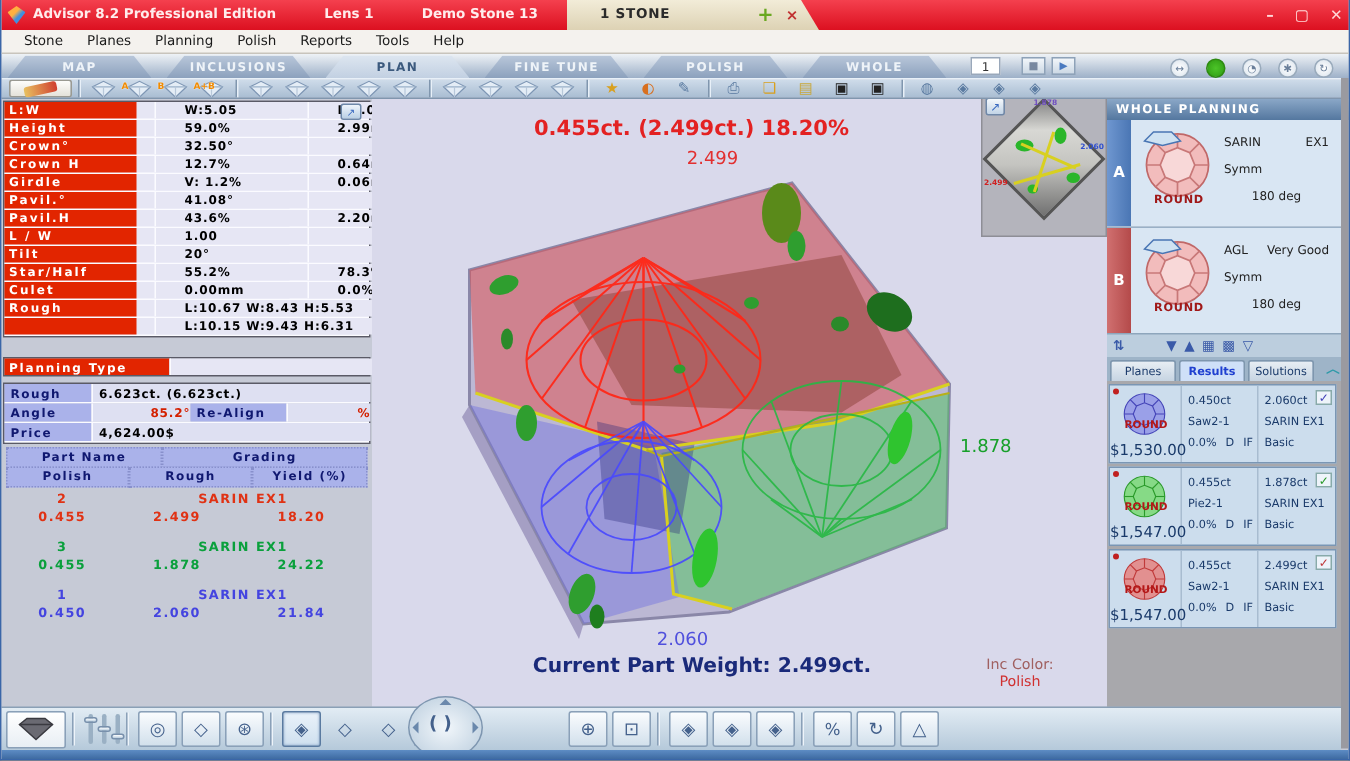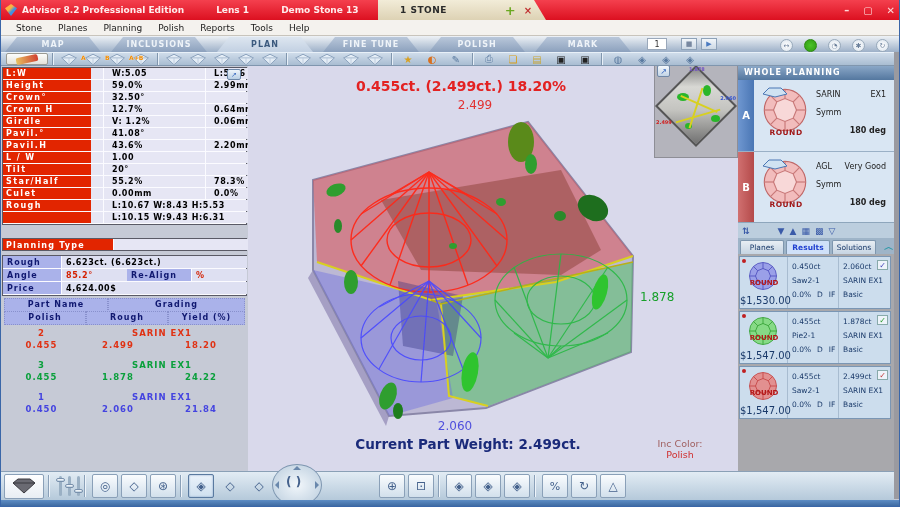--- a/index.html
+++ b/index.html
@@ -63,37 +63,37 @@
   .left-panel { position:absolute; left:0; top:0; width:247px; height:405px; background:#c6cad6; }
   .viewport { position:absolute; left:247px; top:0; width:490px; height:405px; background:#d9d9eb; overflow:hidden; }
   .right-panel { position:absolute; left:737px; top:0; width:156px; height:405px; background:#a8a8ac; }
   .right-strip { position:absolute; left:893px; top:-14px; width:7px; height:447px; background:#9a9aa0; }
   
   .meas { position:absolute; left:1px; top:1px; width:245px; border:1px solid #5a5a66; background:#e6e6f4; }
   .mrow { display:grid; grid-template-columns:88px 90px 65px; height:12px; border-bottom:1px solid #fbfbff;gap:12px; }
   .mrow.span2 { grid-template-columns:88px 155px; }
   .mlabel { background:#e22500; color:#fff; font-size:8px; font-weight:bold; letter-spacing:1.4px;
     padding-left:3px; line-height:12px; white-space:nowrap; overflow:hidden; }
-  .mval { font-size:8px; font-weight:bold; color:#000; letter-spacing:.6px; padding-left:8px; line-height:12px;
+  .mval { font-size:8px; font-weight:bold; color:#000; letter-spacing:.6px; padding-left:19px; line-height:12px;
     border-left:1px solid #fbfbff; white-space:nowrap; overflow:hidden; background:#e6e6f4; }
   .expand-btn { position:absolute; left:226px; top:3px; width:14px; height:11px; background:linear-gradient(#eef4fb,#b9cfe4);
     border:1px solid #6d87a8; border-radius:2px; color:#3a6ac0; font-size:7px; text-align:center; line-height:10px; }
   .ptype { position:absolute; left:1px; top:172px; width:245px; display:grid; grid-template-columns:110px 135px; height:13px;
     border:1px solid #5a5a66; }
   .ptype .mlabel { letter-spacing:1.2px; line-height:13px; }
   .ptype .mval { background:#e6e6f4; }
   
   .summary { position:absolute; left:1px; top:189px; width:245px; border:1px solid #5a5a66; }
   .srow { display:grid; height:13px; border-bottom:1px solid #fbfbff; }
   .srow.r1 { grid-template-columns:58px 186px; }
   .srow.r2 { grid-template-columns:58px 66px 64px 56px; }
   .scell { font-size:8px; font-weight:bold; line-height:13px; padding-left:4px; white-space:nowrap; overflow:hidden; }
   .slabel { background:#aab2ea; color:#101870; letter-spacing:1px; }
   .sval { background:#dee0f2; color:#000; border-left:1px solid #fbfbff; letter-spacing:.6px; }
-  .sval.red { color:#d42000; }
+  .sval.red { color:#d42000;text-align:right; }
   
   .ghead { position:absolute; left:3px; top:232px; width:241px; }
   .grow1 { display:grid; grid-template-columns:104px 137px; height:12px; }
   .grow2 { display:grid; grid-template-columns:82px 82px 77px; height:12px; margin-top:1px; }
   .gcell { background:#aab2ea; color:#101870; font-size:8px; font-weight:bold; letter-spacing:1px;
     text-align:center; line-height:12px; border:1px dotted #8890cc; }
   .parts { position:absolute; left:3px; top:252px; width:241px; }
   .part { margin-top:10px; }
   .pline1 { display:grid; grid-template-columns:75px 166px; }
   .pline2 { display:grid; grid-template-columns:75px 78px 88px; margin-top:2px; }
@@ -133,21 +133,21 @@
   .wp-row.a .wp-stripe { background:linear-gradient(90deg,#6f97d0,#4a76b4); }
   .wp-row.b .wp-stripe { background:linear-gradient(90deg,#d07070,#b44a4a); }
   .wp-gem { position:relative; width:52px; margin-left:6px; }
   .wp-gem svg { position:absolute; left:2px; top:7px; }
   .wp-round { position:absolute; left:0px; top:48px; width:52px; text-align:center;
     color:#a01818; font-size:7.5px; font-weight:bold; letter-spacing:.5px; }
   .wp-tri { position:absolute; left:4px; top:58px; width:26px; height:11px; }
   .wp-text { flex:1; padding:10px 4px 0 4px; font-size:8px; color:#222; }
   .wp-lab { display:flex; justify-content:space-between; padding-right:4px; }
   .wp-symm { margin-top:9px; }
-  .wp-deg { margin-top:9px; text-align:right; padding-right:4px;font-weight:bold; }
+  .wp-deg { margin-top:9px; text-align:center; padding-right:4px; }
   .rp-tools { position:absolute; left:0; top:156px; width:156px; height:16px; background:#bccede;
     border-top:1px solid #8ea6bc; display:flex; align-items:center; color:#3a5aa8; }
   .rp-tool { font-size:9px; font-weight:bold; margin-right:5px; }
   .rp-tool.first { margin:0 28px 0 4px; }
   .rp-tabs { position:absolute; left:0; top:172px; width:156px; height:16px; background:#9eb4c8; display:flex; align-items:flex-end; }
   .rp-tab { width:46px; height:14px; margin-left:2px; background:linear-gradient(#e8eef4,#c6d4e2); border:1px solid #7e96ae; border-bottom:none;
     font-size:7.5px; color:#1a3a6a; text-align:center; line-height:13px; border-radius:2px 2px 0 0; }
   .rp-tab.active { background:#cfe0f8; color:#2040d0; font-weight:bold; }
   .rp-collapse { margin-left:8px; color:#2e9aa8; font-size:10px; font-weight:bold; line-height:14px; }
   .sol-list { position:absolute; left:1px; top:190px; width:152px; }
@@ -224,21 +224,21 @@
       <span class="menu-item">Help</span>
     </div>
 
   <div class="tabrow">
     <span id="tabs-holder" style="display:flex;align-items:flex-end;">
         <div class="tab">MAP</div>
         <div class="tab">INCLUSIONS</div>
         <div class="tab active">PLAN</div>
         <div class="tab">FINE TUNE</div>
         <div class="tab">POLISH</div>
-        <div class="tab">MARK</div>
+        <div class="tab">WHOLE</div>
       </span>
     <span class="tab-counter">1</span>
     <span class="vcr">
       <span class="vbtn">■</span>
       <span class="vbtn" style="color:#4a7ac0;">▶</span>
     </span>
   </div>
   <div class="round-btns">
     <span class="rbtn">↔</span>
     <span class="rbtn green"></span>

